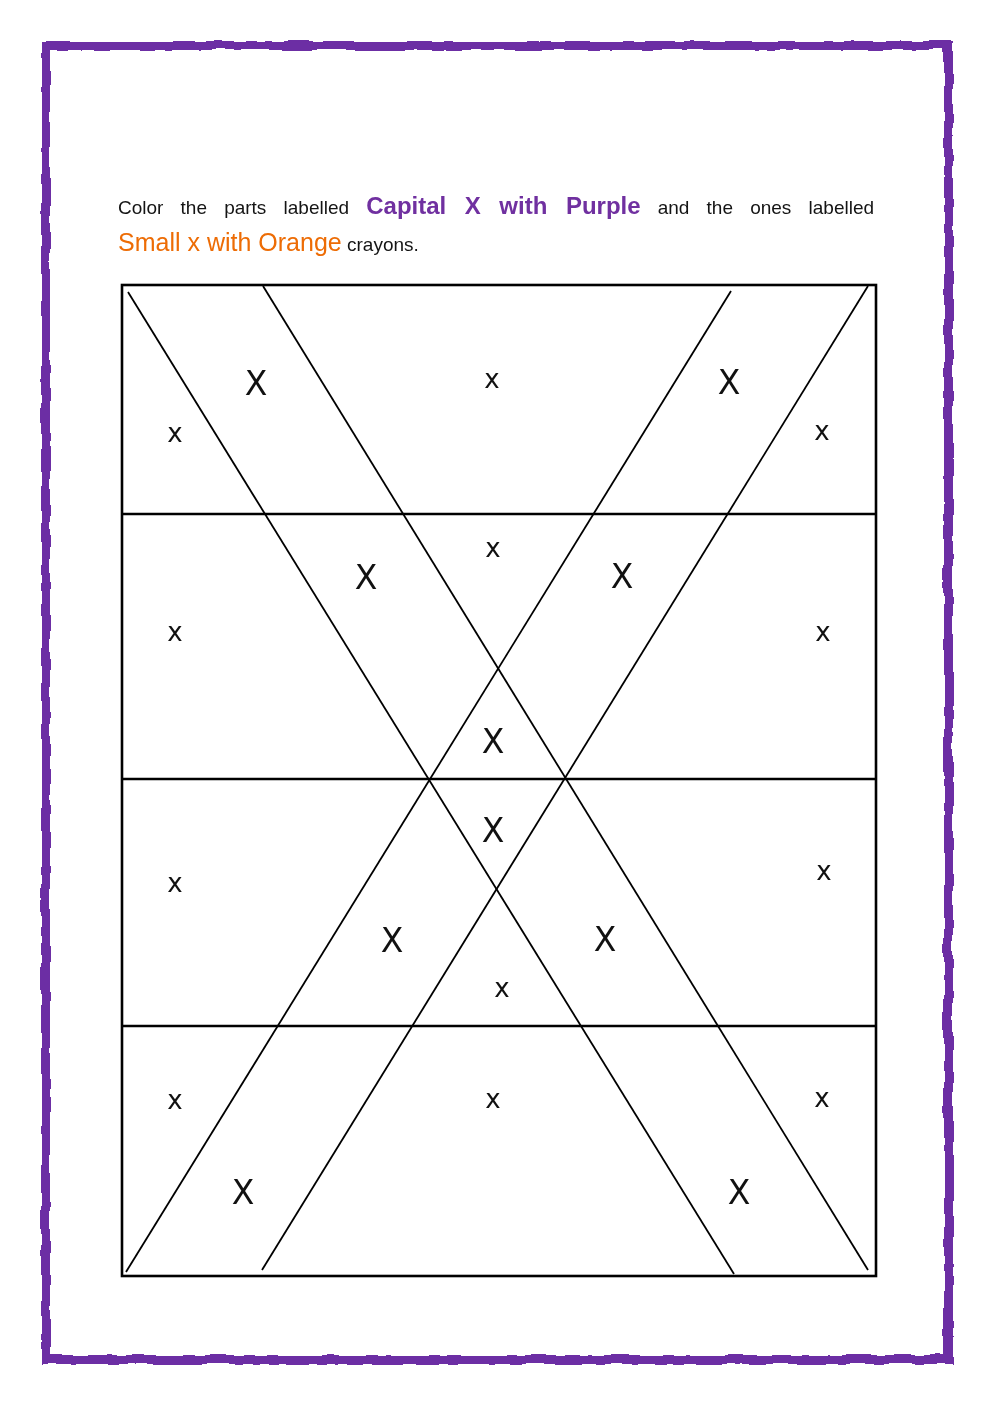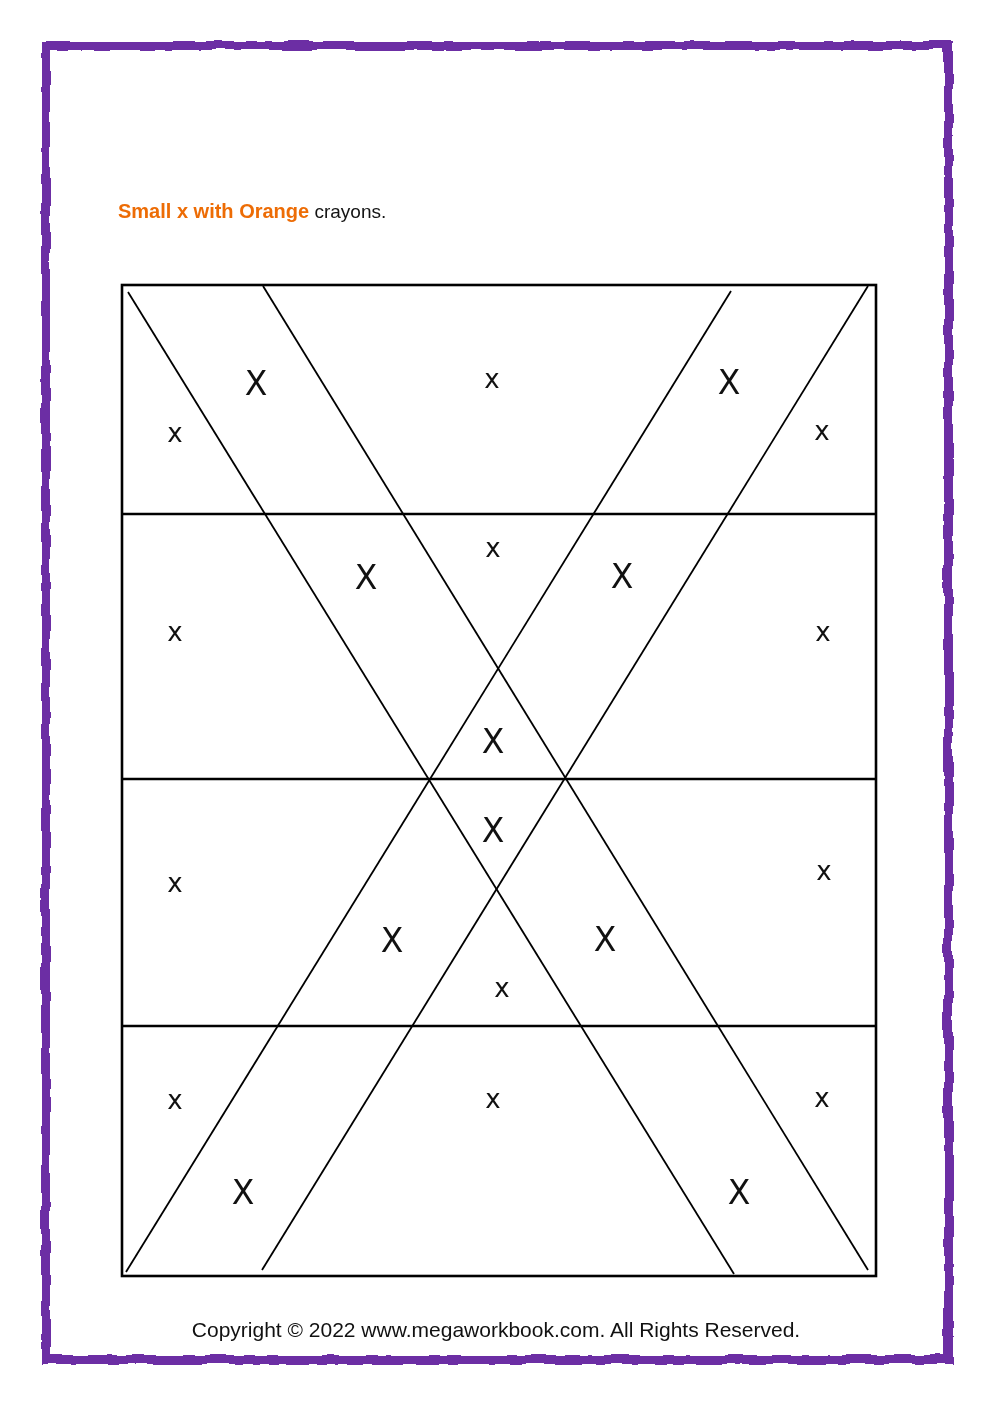--- a/index.html
+++ b/index.html
@@ -20,21 +20,21 @@
 
   .title {
     position:absolute; left:118px; top:128px; width:760px;
     font-size:30px; font-weight:bold; color:var(--purple,#7030A0);
     white-space:nowrap;
   }
   .instructions { position:absolute; left:118px; top:192px; width:756px; color:#141414; }
   .instr-line1 { font-size:19px; text-align:justify; text-align-last:justify; white-space:normal; }
   .instr-line2 { font-size:19px; margin-top:8px; text-align:left; }
   .hl-purple { font-size:24px; font-weight:bold; color:var(--purple,#7030A0); }
-  .hl-orange { font-size:20px; font-weight:bold; color:var(--orange,#ED6C05); }
+  .hl-orange { font-size:25px; font-weight:normal; color:var(--orange,#ED6C05); }
 
   .footer {
     position:absolute; left:0; right:0; top:1318px; text-align:center;
     font-size:21px; color:#111;
   }
 </style>
 </head>
 <body>
 
 <div class="page">
@@ -83,21 +83,25 @@
         <text x="175" y="1100" text-anchor="middle" dominant-baseline="central" class="lbl-small">x</text>
         <text x="493" y="1099" text-anchor="middle" dominant-baseline="central" class="lbl-small">x</text>
         <text x="822" y="1098" text-anchor="middle" dominant-baseline="central" class="lbl-small">x</text>
         <text x="243" y="1192" text-anchor="middle" dominant-baseline="central" class="lbl-capital">X</text>
         <text x="739" y="1192" text-anchor="middle" dominant-baseline="central" class="lbl-capital">X</text>
       </g>
   </svg>
 
 
   <div class="instructions">
+    <div class="instr-line1">
+      <span>Color the parts labelled</span>
+      <span class="hl-purple">Capital X with Purple</span>
+      <span>and the ones labelled</span>
+    </div>
     <div class="instr-line2">
       <span class="hl-orange">Small x with Orange</span>
       <span>crayons.</span>
     </div>
   </div>
 
-  <div class="footer">Copyright © 2022 www.megaworkbook.com. All Rights Reserved.</div>
 
 </div>
 
 </body></html>

